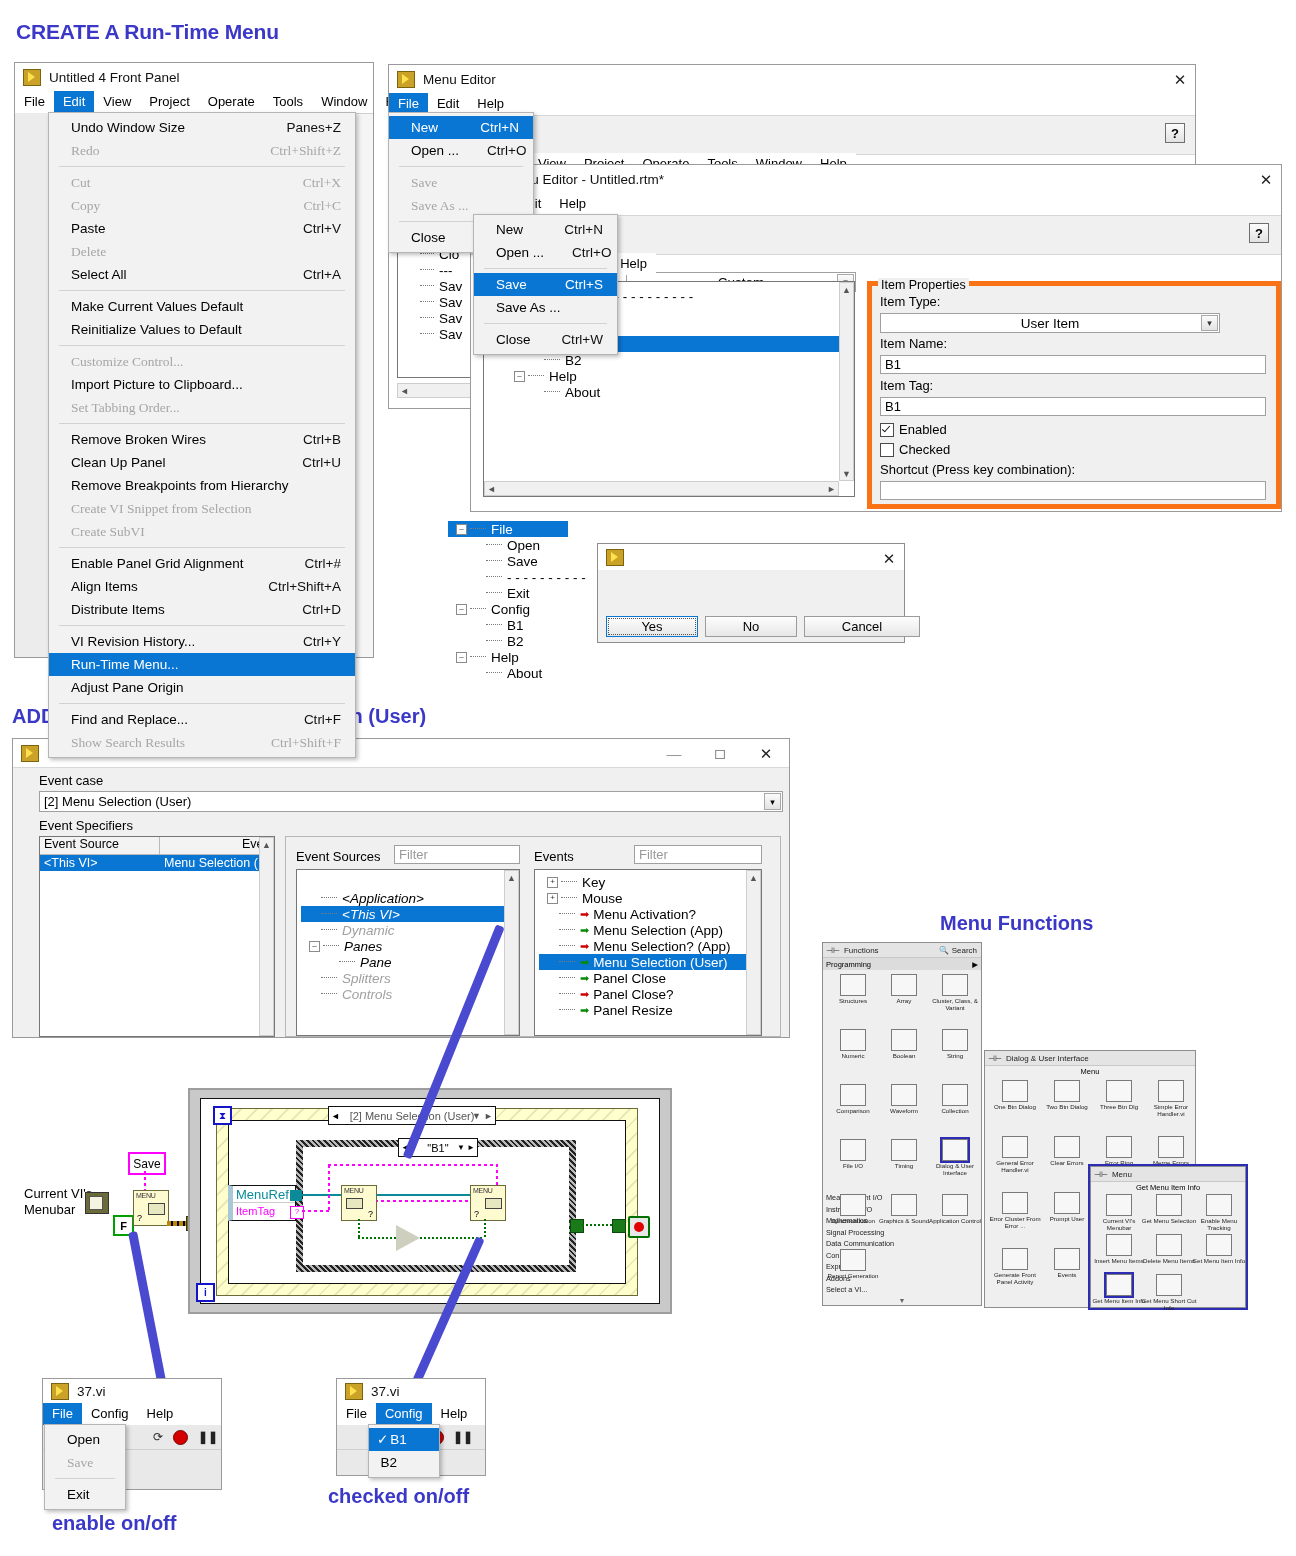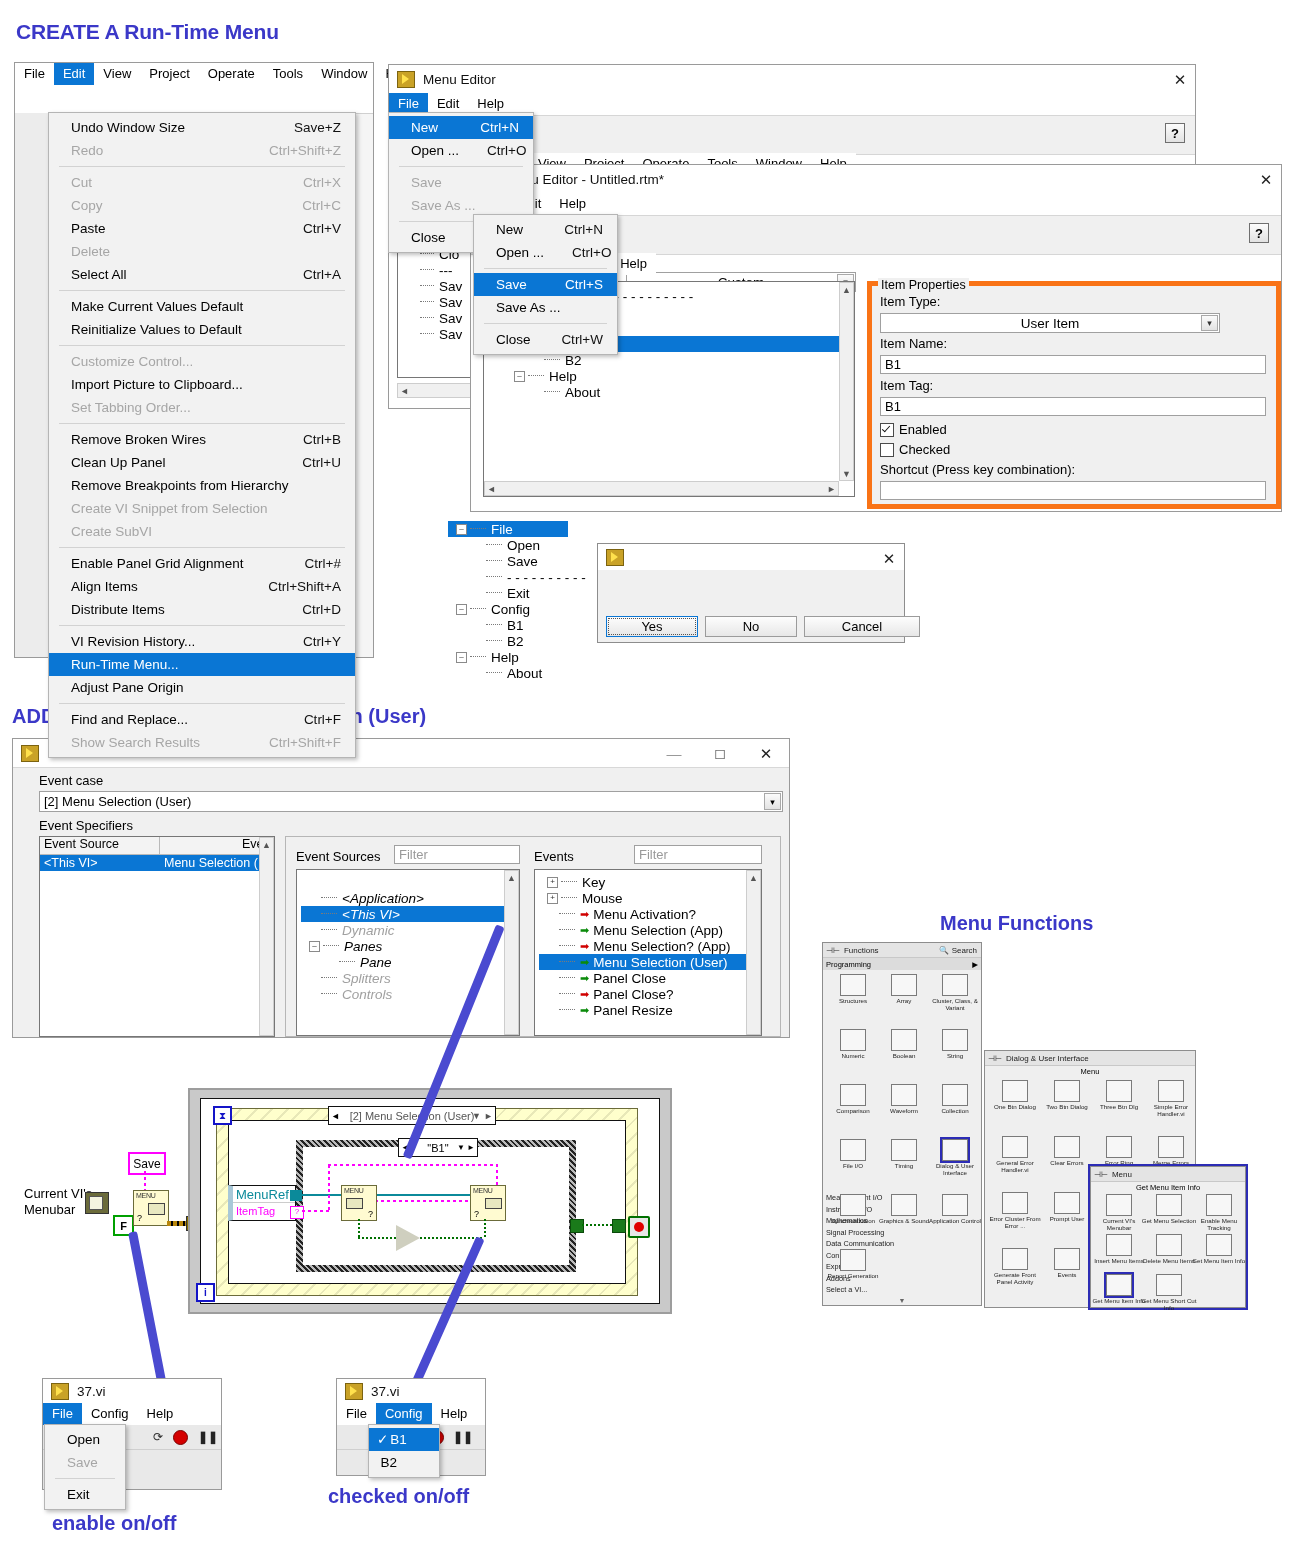--- a/index.html
+++ b/index.html
@@ -23,21 +23,21 @@
   .title-text{font-size:13.5px;color:#111;}
   .winbtns{position:absolute;right:6px;top:0;height:28px;display:flex;align-items:center;gap:18px;}
   .wb{width:18px;text-align:center;font-size:15px;color:#222;line-height:1;cursor:default;}
   .menubar{height:22px;display:flex;align-items:center;background:#fff;border-bottom:0;font-size:13px;}
   .menubar > span{padding:2px 9px;line-height:18px;}
   .menubar > span.sel{background:#0a76d4;color:#fff;}
   
   .dropdown{position:absolute;background:#f2f2f2;border:1px solid #b5b5b5;box-shadow:2px 2px 4px rgba(0,0,0,.25);padding:3px 0;z-index:40;}
   .mi{display:flex;justify-content:space-between;align-items:center;padding:3px 14px 3px 22px;font-size:13.5px;white-space:nowrap;line-height:17px;}
   .mi .acc{margin-left:28px;color:#111;}
-  .mi.dis,.mi.dis .acc{color:#a6a6a6;}
+  .mi.dis,.mi.dis .acc{color:#a6a6a6;font-family:Liberation Serif, serif;}
   .mi.hl{background:#0a76d4;color:#fff;}
   .mi.hl .acc{color:#fff;}
   .sep{height:1px;background:#d2d2d2;margin:4px 10px;}
   
   .tree{font-size:13.5px;}
   .trow{height:16px;display:flex;align-items:center;white-space:nowrap;position:relative;}
   .trow.sel{background:#0a76d4;color:#fff;}
   .tnode{width:9px;height:9px;border:1px solid #8a8a8a;background:#fff;font-size:8px;line-height:7px;text-align:center;margin-right:3px;color:#333;flex:none;}
   .dots{flex:none;height:1px;border-top:1px dotted #7a7a7a;margin-right:5px;}
   
@@ -73,38 +73,42 @@
 </head>
 <body>
 
 <div class="abs hdr" style="left:16px;top:20px;">CREATE A Run-Time Menu</div>
 <div class="abs sub" style="left:12px;top:705px;">ADD A NEW EVENT - Menu Selection (User)</div>
 <div class="abs sub" style="left:940px;top:912px;">Menu Functions</div>
 <div class="abs sub" style="left:52px;top:1512px;">enable on/off</div>
 <div class="abs sub" style="left:328px;top:1485px;">checked on/off</div>
 
 <div class="win" style="left:14px;top:62px;width:360px;height:596px;">
+  <div class="titlebar">
+    <span class="vi-icon"></span>
+    <span class="title-text">Untitled 4 Front Panel</span>
+  </div>
   <div class="menubar" id="fp-menubar">
       <span>File</span>
       <span class="sel">Edit</span>
       <span>View</span>
       <span>Project</span>
       <span>Operate</span>
       <span>Tools</span>
       <span>Window</span>
       <span>Help</span>
     </div>
   <div style="position:absolute;left:0;top:50px;right:0;bottom:0;background:#f5f5f5;border-top:1px solid #d0d0d0;"></div>
   <div style="position:absolute;left:0;top:50px;width:42px;bottom:0;background:#ececec;border-right:1px solid #d5d5d5;"></div>
 </div>
 
 <div class="dropdown" id="fp-edit-menu" style="left:48px;top:112px;width:306px;">
     <div class="mi">
       <span>Undo Window Size</span>
-      <span class="acc">Save+Z</span>
+      <span class="acc">Panes+Z</span>
     </div>
     <div class="mi dis">
       <span>Redo</span>
       <span class="acc">Ctrl+Shift+Z</span>
     </div>
     <div class="sep"></div>
     <div class="mi dis">
       <span>Cut</span>
       <span class="acc">Ctrl+X</span>
     </div>

